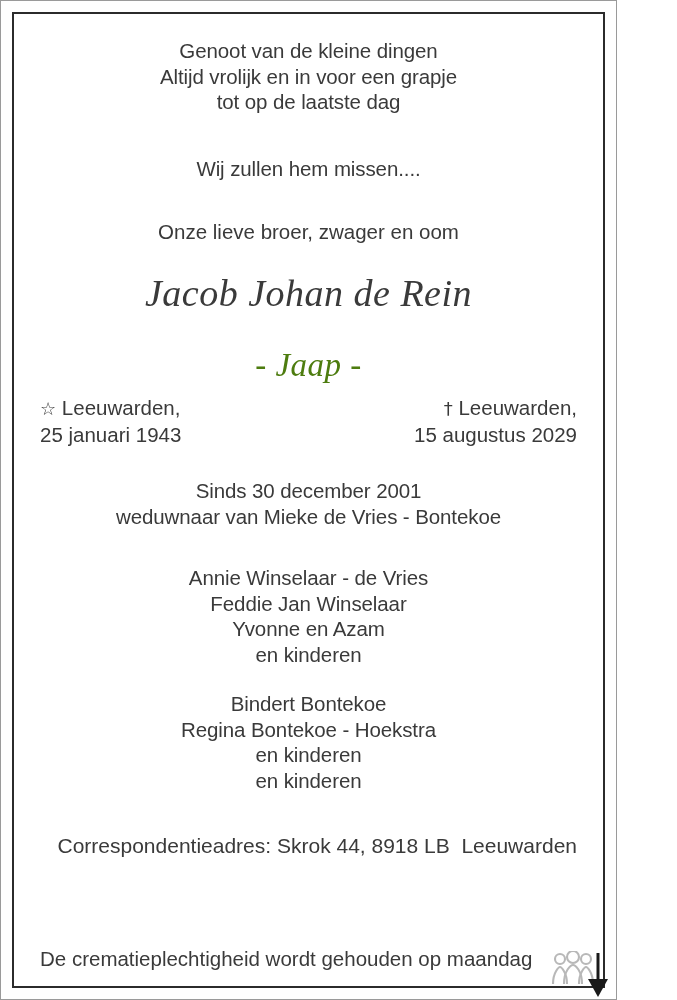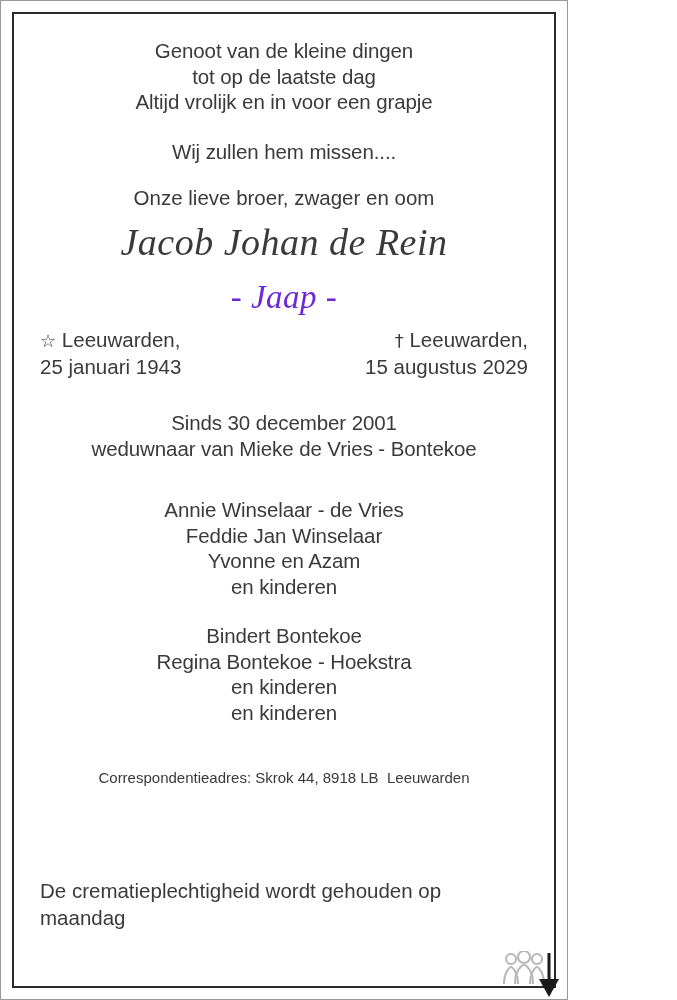--- a/index.html
+++ b/index.html
@@ -3,21 +3,21 @@
 <meta charset="utf-8">
 <style>
   html, body {
     margin: 0;
     padding: 0;
     background: #ffffff;
   }
 
   .page {
     position: relative;
-    width: 568px;
+    width: 617px;
     height: 1000px;
     background: #ffffff;
     box-sizing: border-box;
     border: 1px solid #9a9a9a;
     overflow: hidden;
     font-family: "Liberation Sans", sans-serif;
     color: #3a3a3a;
   }
 
   
@@ -37,20 +37,21 @@
     left: 11px;
     top: 11px;
     right: 11px;
     bottom: 11px;
     box-sizing: border-box;
     padding: 26px 28px 0 28px;
   }
 
   .center {
     text-align: center;
+    margin-top: 17px;
   }
 
   .line {
     font-size: 20.5px;
     line-height: 25.5px;
     letter-spacing: -0.1px;
     white-space: pre-wrap;
   }
 
   .block {
@@ -75,21 +76,21 @@
     letter-spacing: 0.5px;
     color: #3a3a3a;
   }
 
   .nickname {
     font-family: "Liberation Serif", "DejaVu Serif", serif;
     font-style: italic;
     font-size: 33px;
     line-height: 40px;
     letter-spacing: 0.5px;
-    color: #6d28d9;
+    color: #4d7c0f;
   }
 
   .dates-row {
     display: flex;
     justify-content: space-between;
     align-items: center;
     font-size: 20.5px;
     line-height: 26px;
   }
 
@@ -100,23 +101,23 @@
   .date-col-right {
     text-align: right;
   }
 
   .sym {
     font-family: "DejaVu Sans", sans-serif;
     font-size: 18px;
   }
 
   .address-line {
-    font-size: 15px;
+    font-size: 21px;
     line-height: 26px;
-    text-align: center;
+    text-align: right;
     white-space: pre-wrap;
   }
 
   .closing {
     font-size: 20.5px;
     line-height: 27px;
     text-align: left;
     white-space: pre-wrap;
   }
 
@@ -143,22 +144,22 @@
 <body>
 
 <div class="page">
 
   <div class="inner-frame"></div>
 
   <div class="content">
 
     <div class="center block">
       <div class="line">Genoot van de kleine dingen</div>
+      <div class="line">Altijd vrolijk en in voor een grapje</div>
       <div class="line">tot op de laatste dag</div>
-      <div class="line">Altijd vrolijk en in voor een grapje</div>
     </div>
 
     <div class="gap-md"></div>
 
     <div class="center line">Wij zullen hem missen....</div>
 
     <div class="gap-sm"></div>
 
     <div class="center relation">Onze lieve broer, zwager en oom</div>
 

